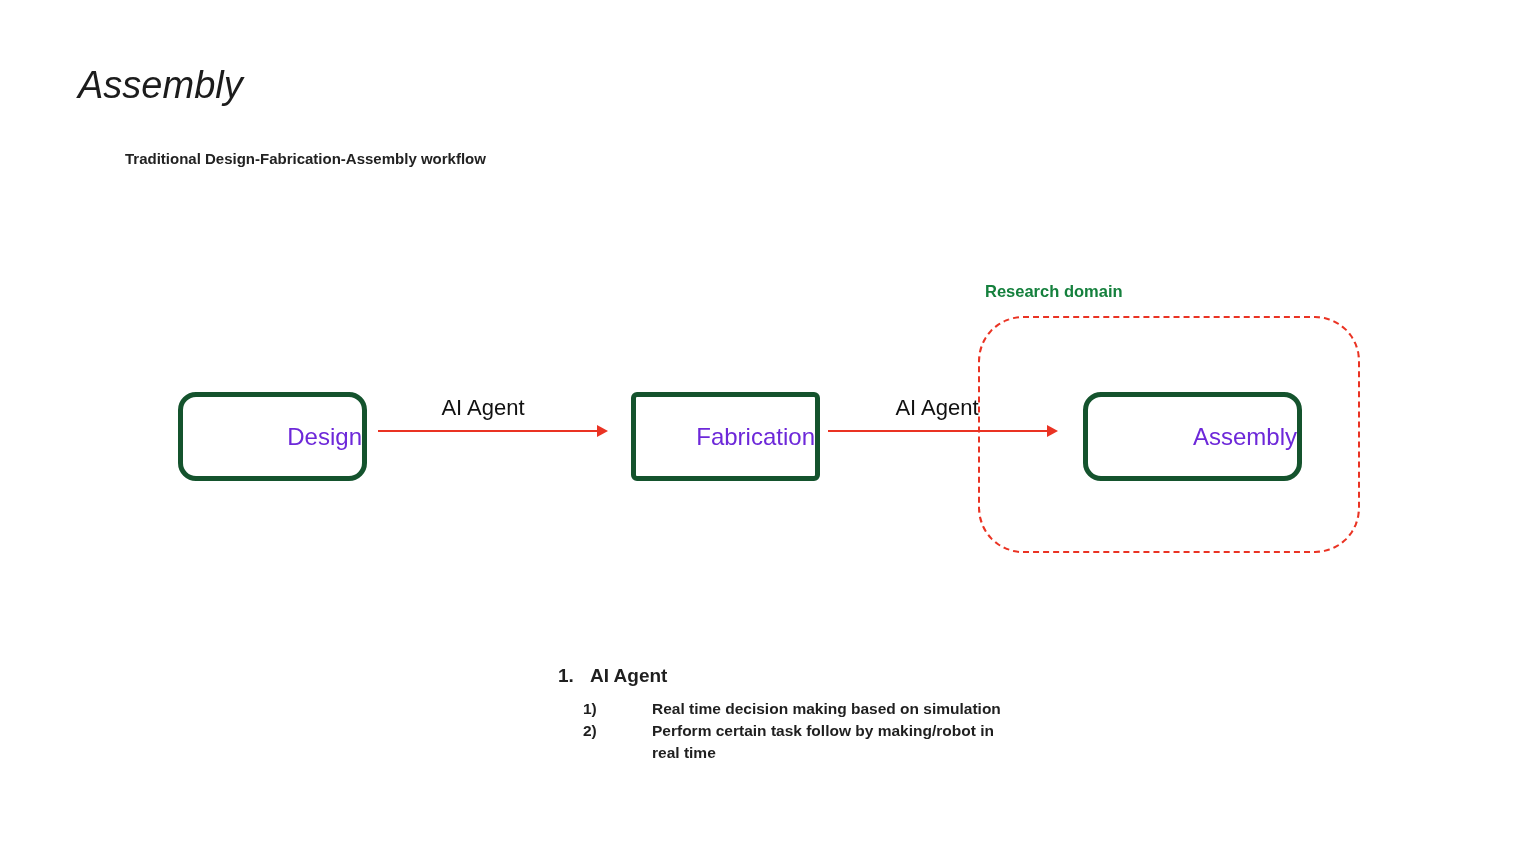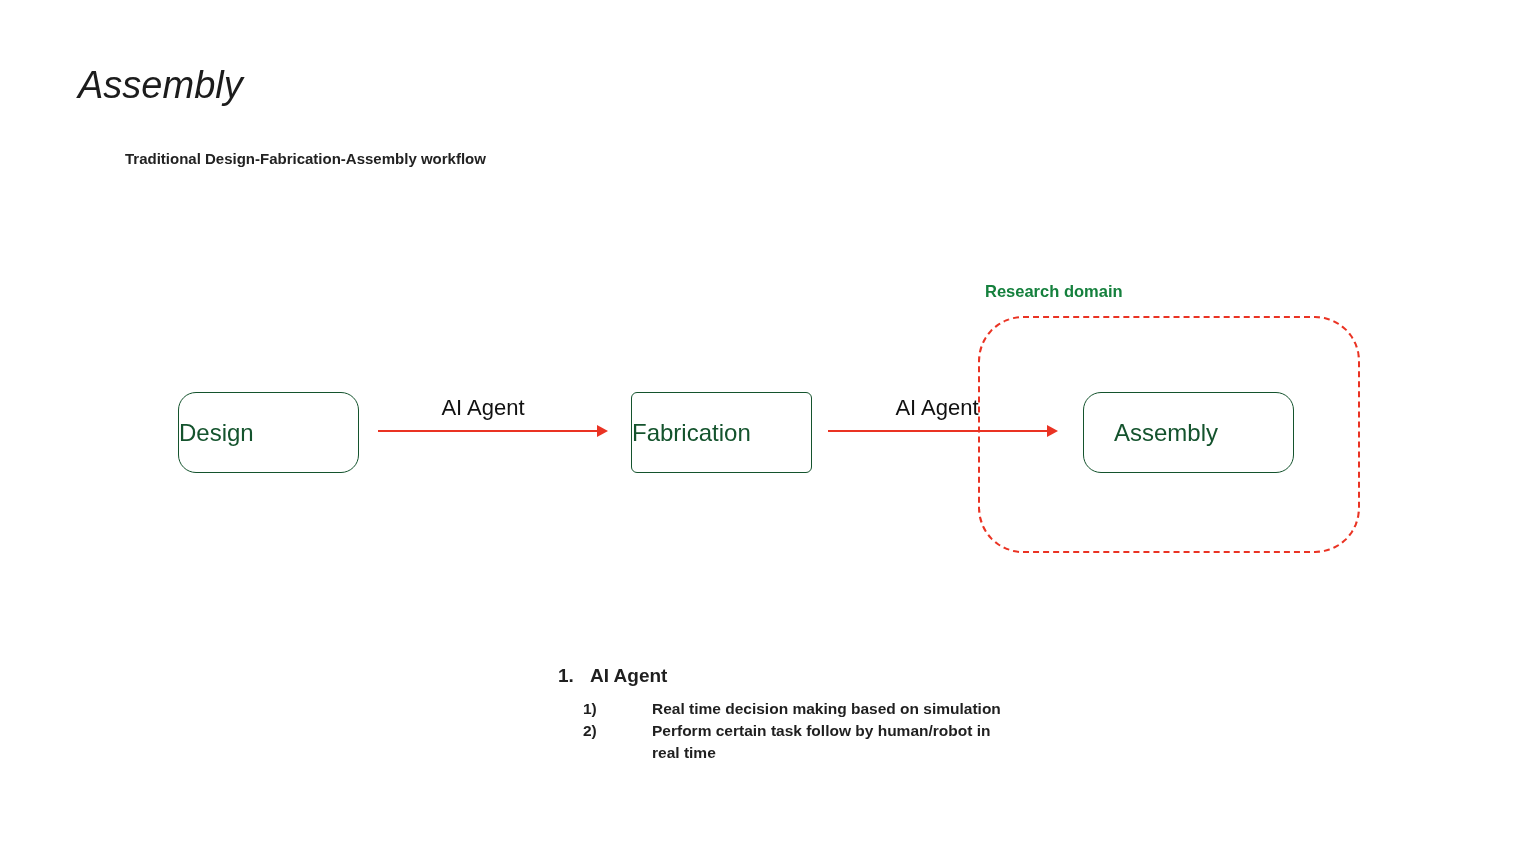--- a/index.html
+++ b/index.html
@@ -37,28 +37,28 @@
     font-weight: 700;
     color: #222222;
     margin-top: 39px;
   }
 
   
   .node {
     position: absolute;
     width: 179px;
     height: 79px;
-    border: 1px solid #14532d;
+    border: 5px solid #14532d;
     border-radius: 18px;
     background: #ffffff;
     display: flex;
     align-items: center;
-    justify-content: flex-start;
+    justify-content: flex-end;
     font-size: 24px;
-    color: #14532d;
+    color: #6d28d9;
     z-index: 2;
   }
   .node-design      { left: 178px; top: 392px; }
   .node-fabrication { left: 631px; top: 392px; border-radius: 6px; }
   .node-assembly    { left: 1083px; top: 392px; padding-left: 30px; }
 
   
   .arrow {
     position: absolute;
     height: 12px;
@@ -196,18 +196,18 @@
       <span class="num">1.</span>
       <span class="txt">AI Agent</span>
     </div>
     <div class="notes-sub">
       <div class="notes-sub-item">
         <span class="num">1)</span>
         <span class="txt">Real time decision making based on simulation</span>
       </div>
       <div class="notes-sub-item">
         <span class="num">2)</span>
-        <span class="txt">Perform certain task follow by human/robot in real time</span>
+        <span class="txt">Perform certain task follow by making/robot in real time</span>
       </div>
     </div>
   </div>
 
 </div>
 
 </body></html>

